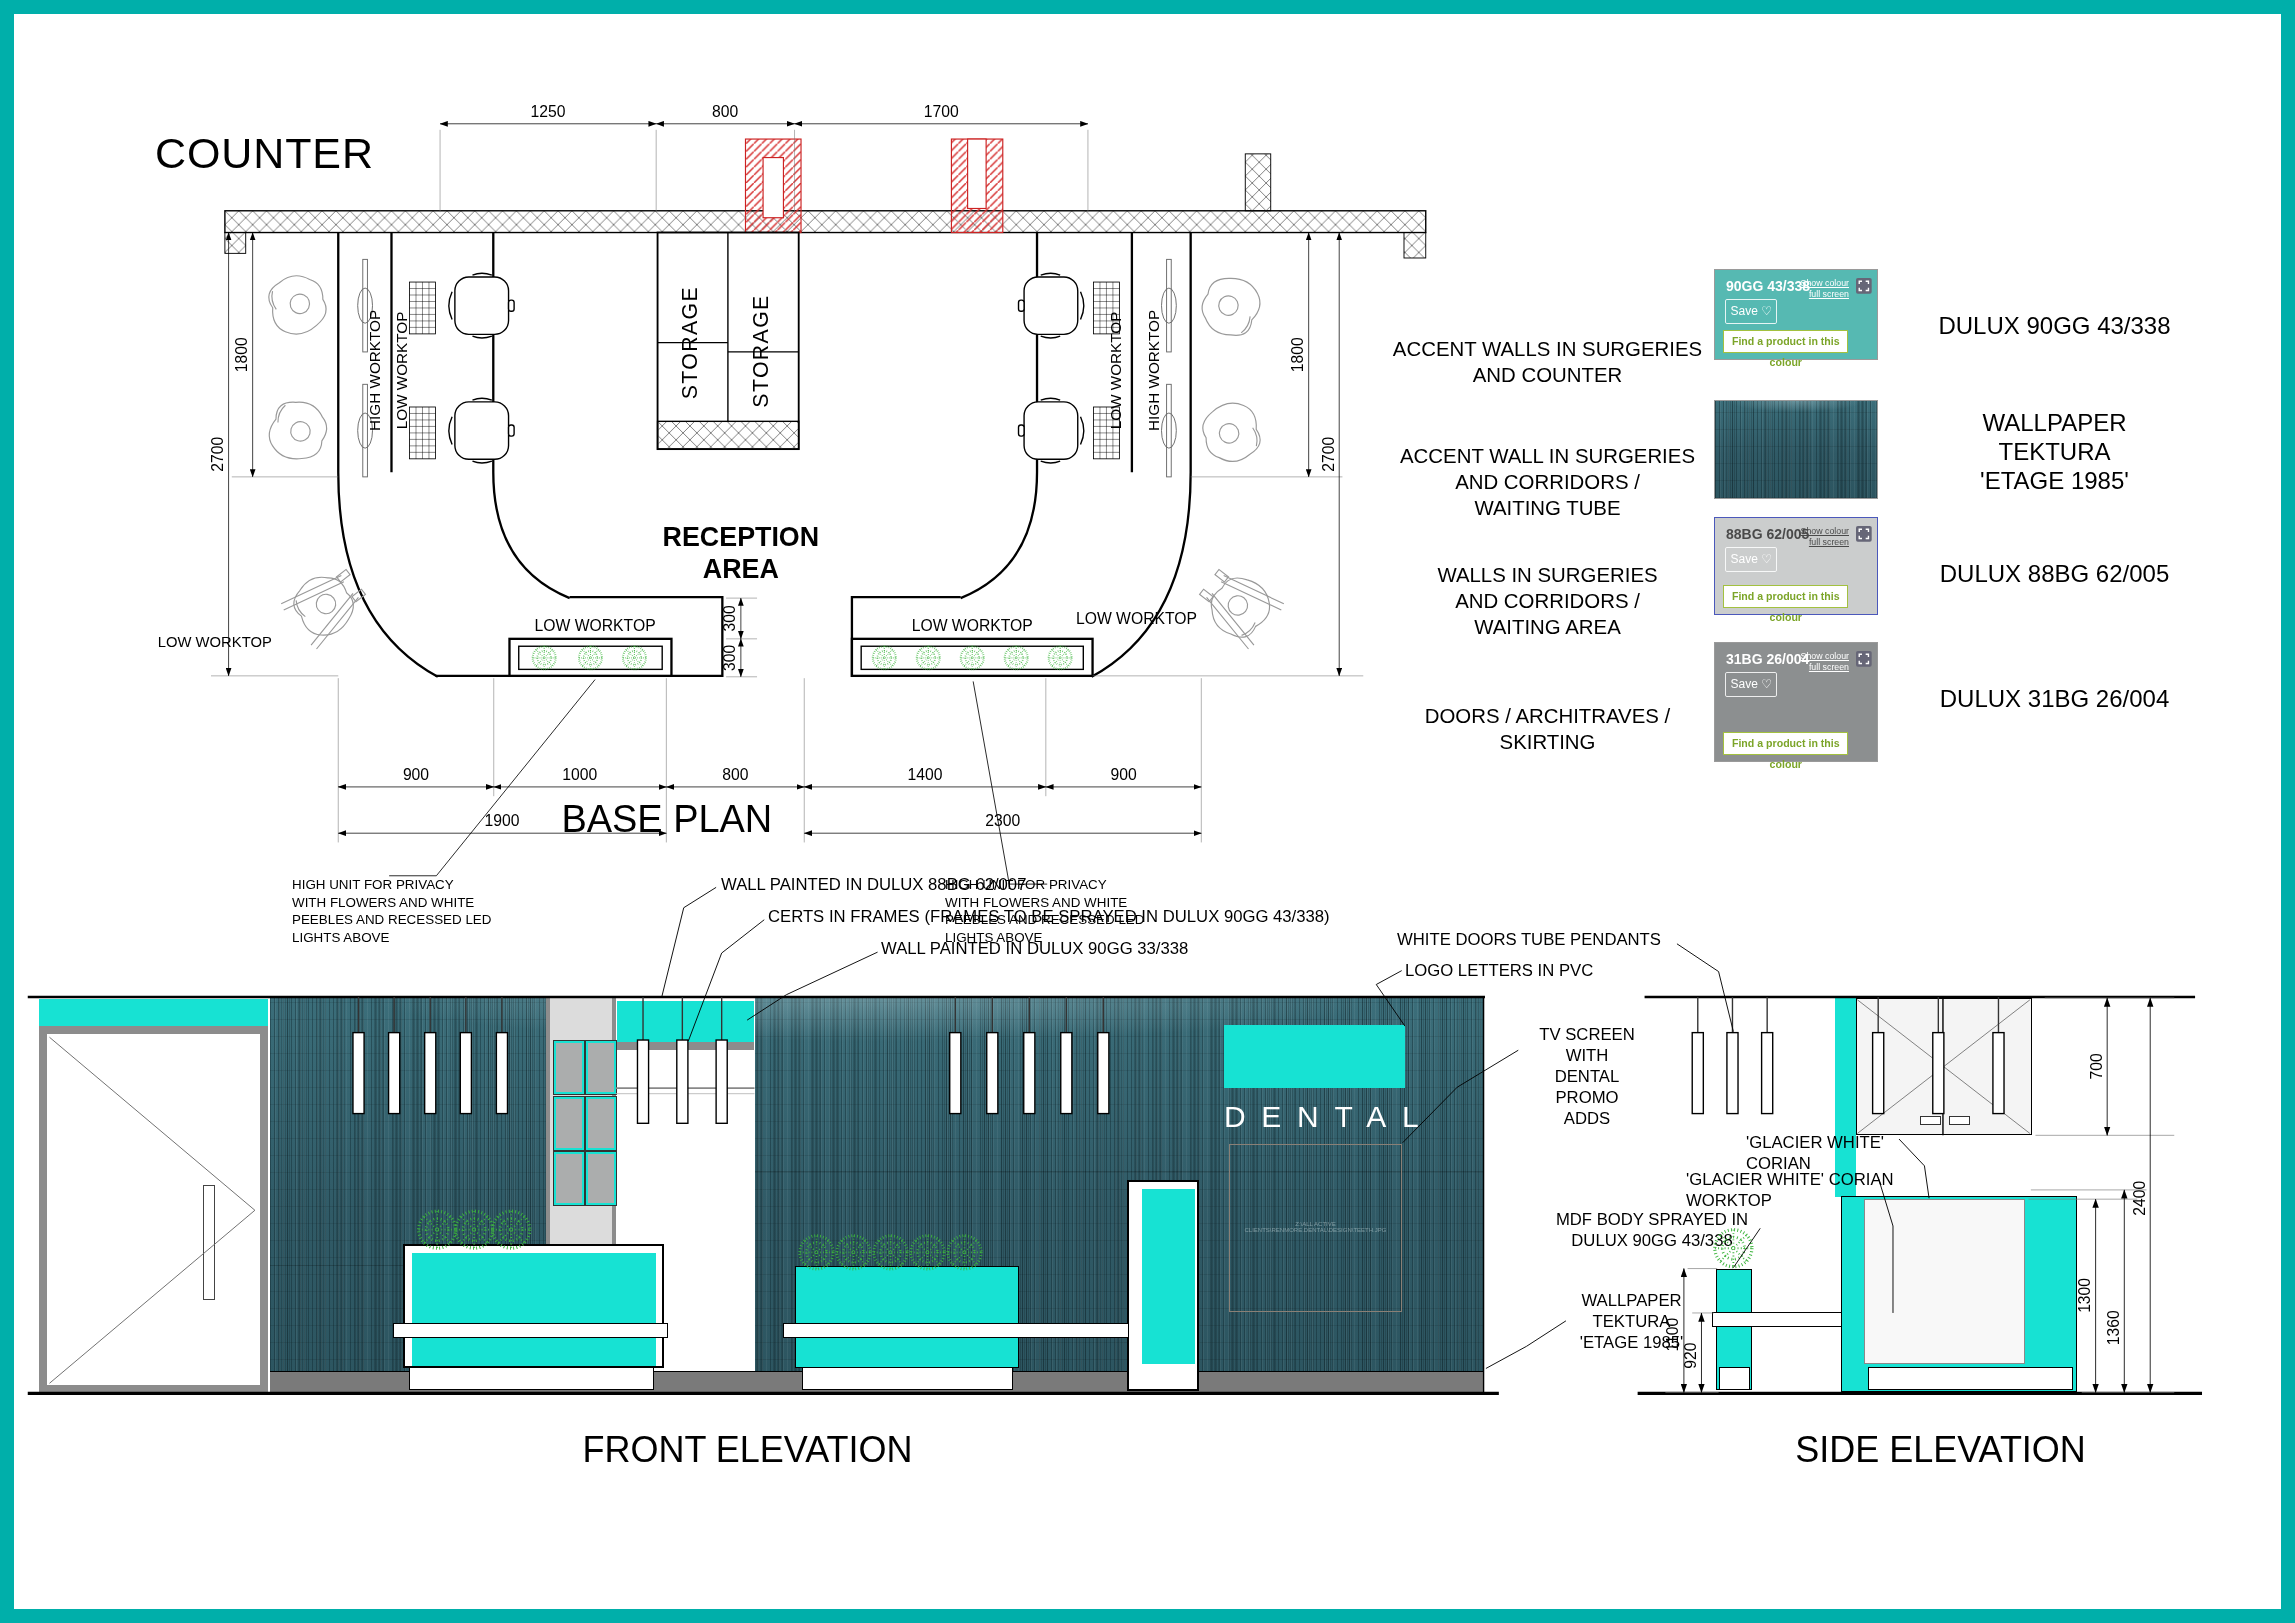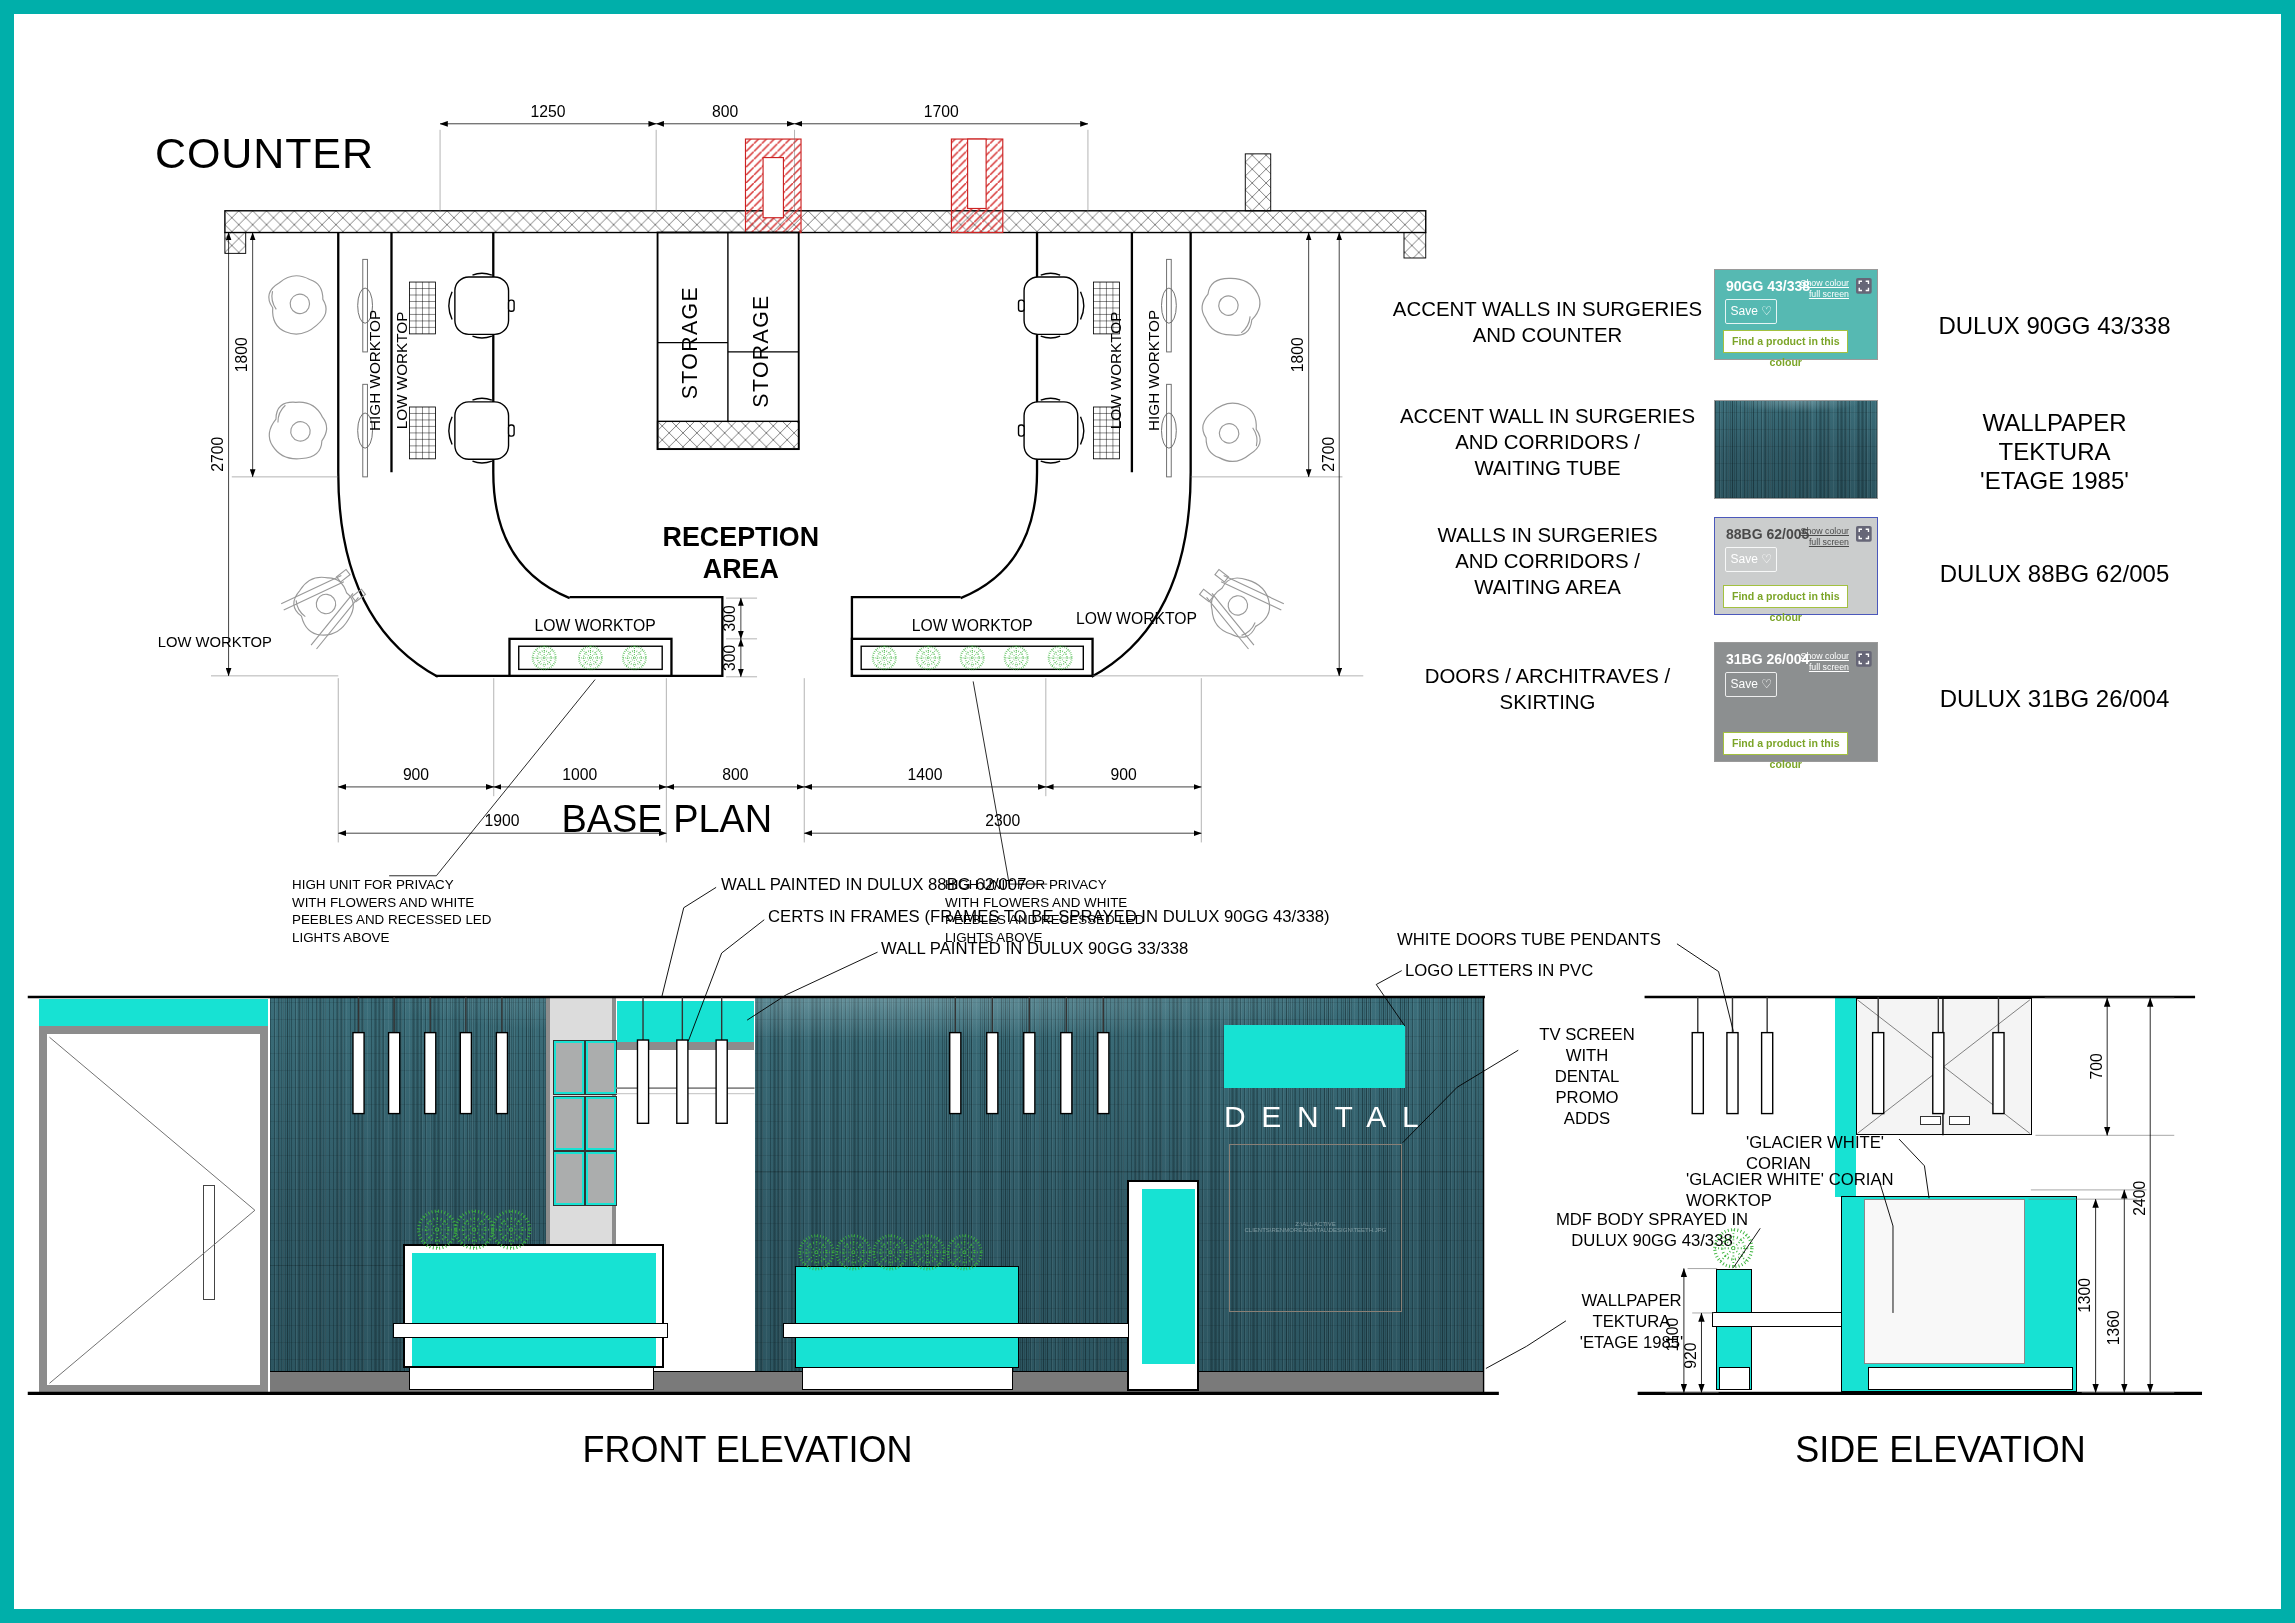--- a/index.html
+++ b/index.html
@@ -17,21 +17,21 @@
     repeating-linear-gradient(90deg, rgba(0,0,0,.16) 0 0.5px, transparent 0.5px 1.9px),
     repeating-linear-gradient(0deg, rgba(0,0,0,.10) 0 0.9px, transparent 0.9px 17px),
     linear-gradient(180deg,#3B6E7A 0%,#305A66 55%,#2C5560 100%);}
   .teal{background:#17E2D3;}
   .card{position:absolute;left:1714px;width:164px;border:0.9px solid #9a9a9a;box-sizing:border-box;z-index:5;}
   .s-code{position:absolute;left:11px;top:8.3px;font-size:14px;font-weight:bold;}
   .s-save{position:absolute;left:10.2px;top:29px;width:50px;height:23px;border:0.9px solid rgba(255,255,255,.85);border-radius:1.9px;color:#fff;font-size:12px;text-align:center;line-height:23px;}
   .s-fs{position:absolute;left:82px;top:8.3px;width:52px;font-size:8.8px;text-decoration:underline;text-align:right;line-height:11px;}
   .s-fsicon{position:absolute;left:141px;top:8.3px;}
   .s-find{position:absolute;left:8.3px;bottom:6.5px;width:123px;height:20.4px;background:#fff;border:0.9px solid #A3C13F;color:#7CA529;font-size:10.6px;font-weight:bold;text-align:center;line-height:20.4px;}
-  .sw-left{position:absolute;left:1388px;width:319px;text-align:center;font-size:20.4px;line-height:26px;}
+  .sw-left{position:absolute;left:1388px;width:319px;text-align:center;font-size:20.4px;line-height:26px;margin-top:40px;}
   .sw-right{position:absolute;left:1911px;width:287px;text-align:center;font-size:24px;line-height:29px;}
   .dental{font-size:30px;letter-spacing:15.7px;color:#fff;text-align:right;z-index:6;}
   svg text{font-family:"Liberation Sans",sans-serif;}
 </style>
 </head>
 <body>
 
 <div class="sheet">
 <div class="frame"></div>
 

